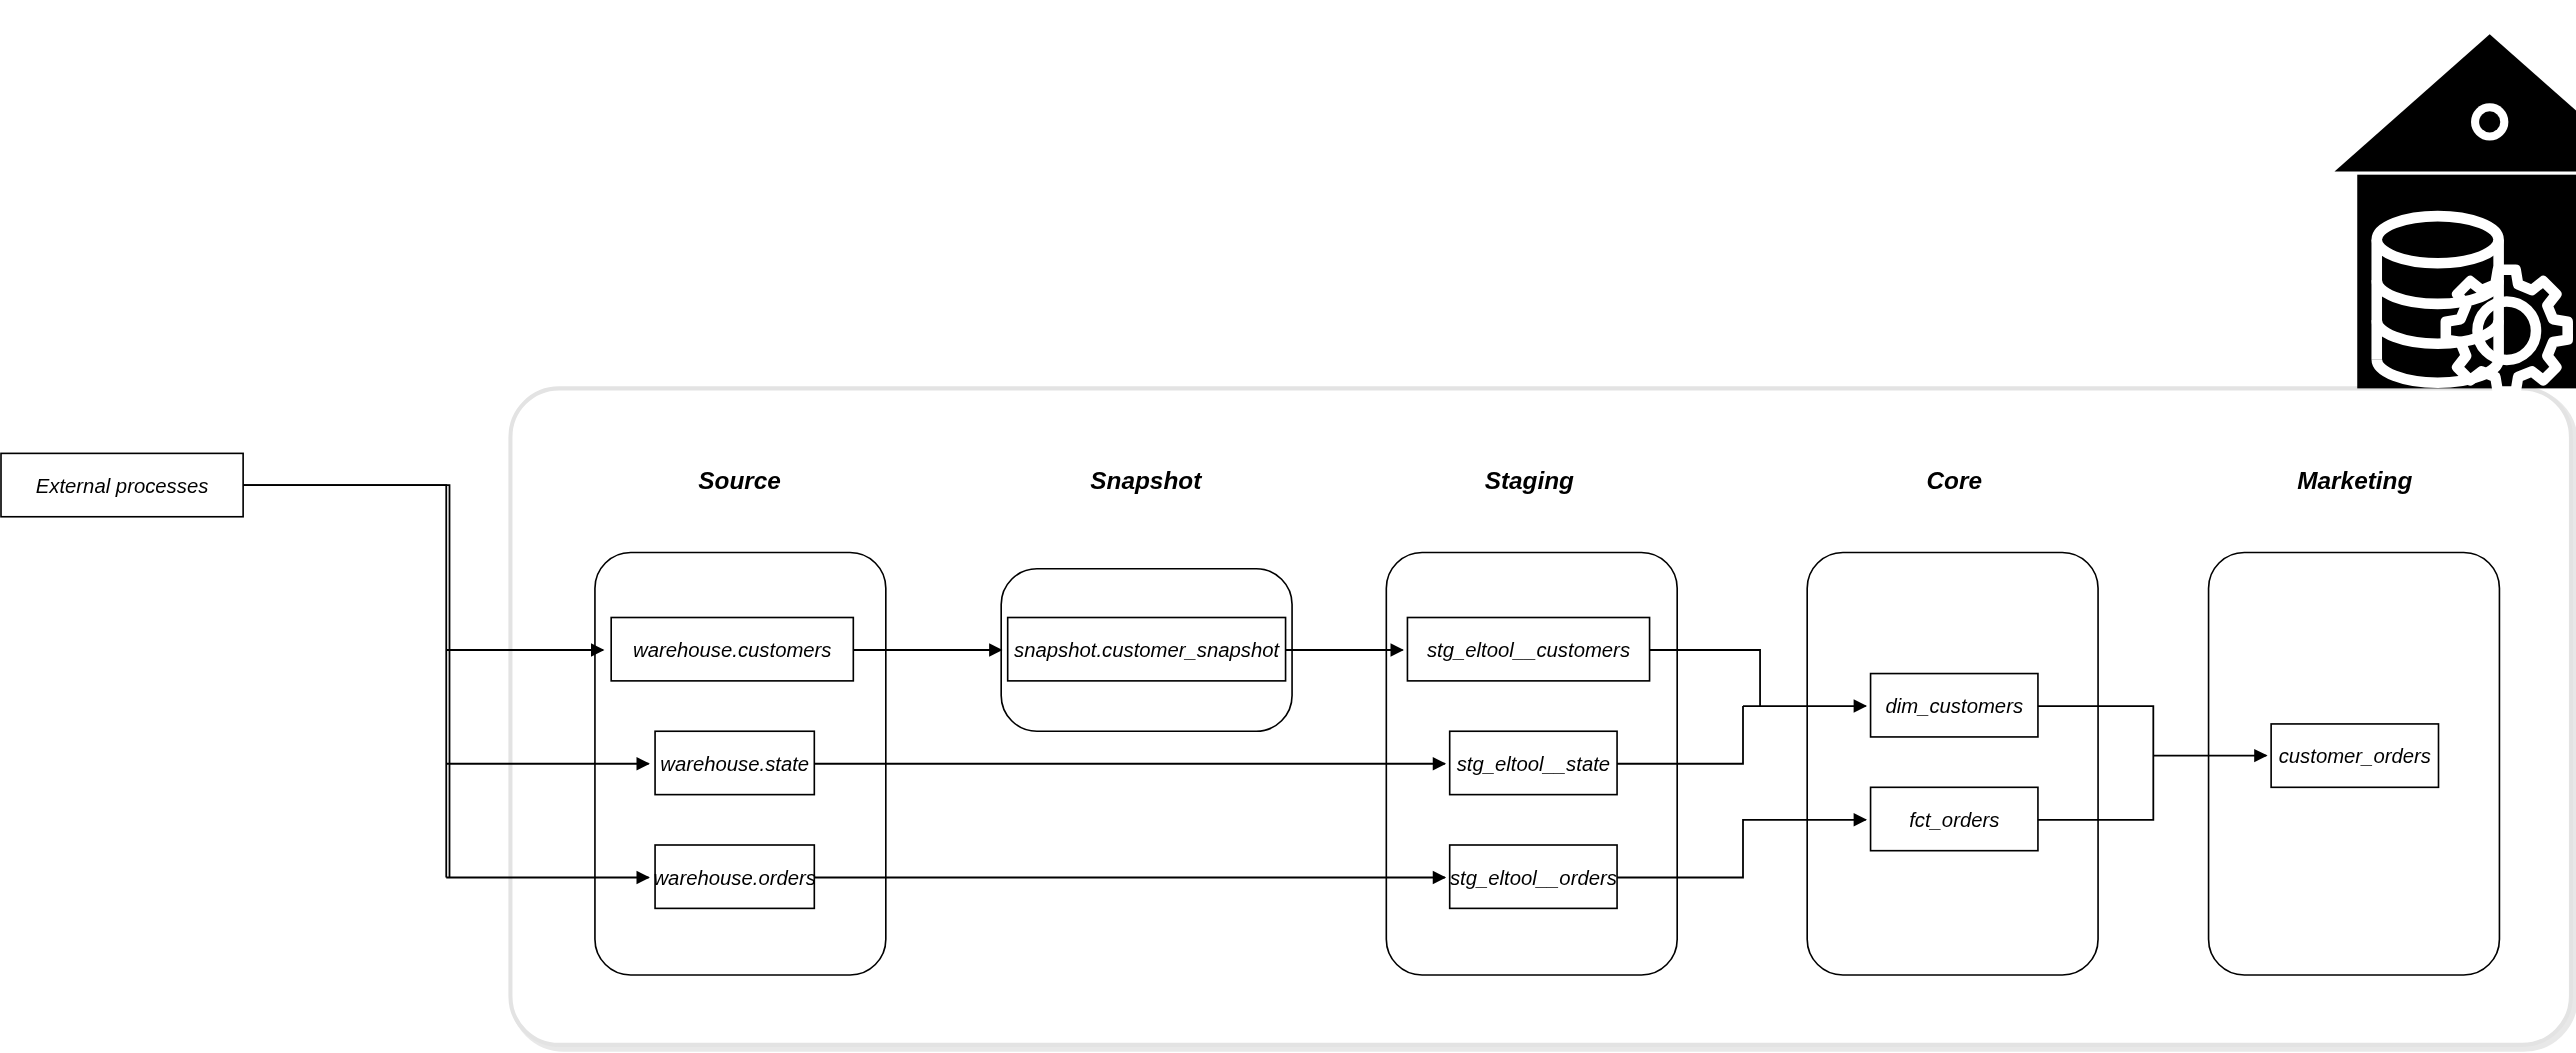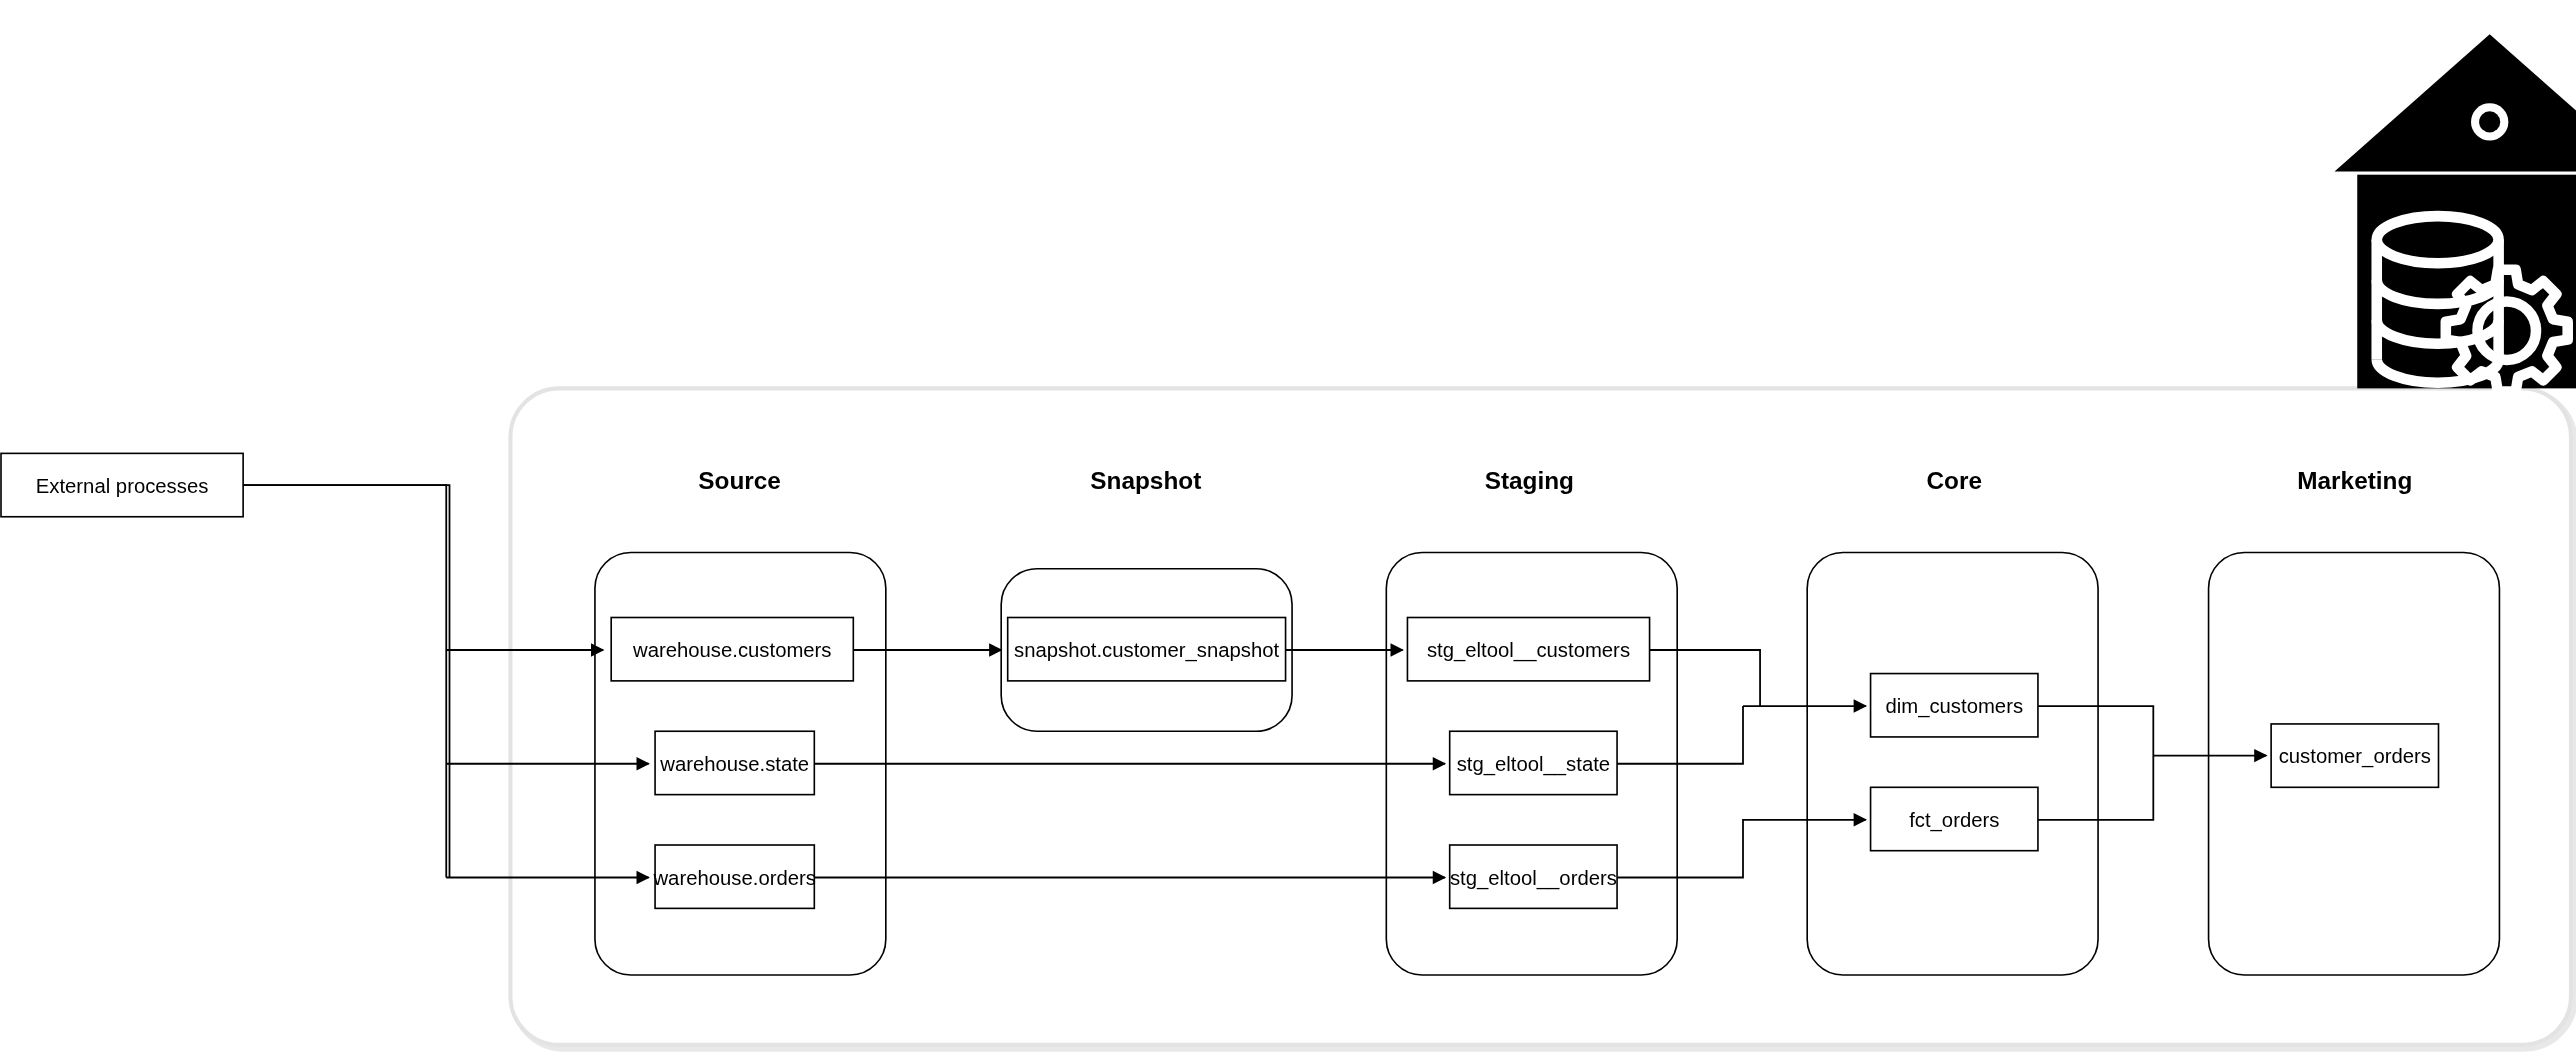--- a/index.html
+++ b/index.html
@@ -10,20 +10,21 @@
   body {
     width: 2576px;
     height: 1053px;
     overflow: hidden;
     font-family: "Liberation Sans", sans-serif;
   }
   #stage {
     position: relative;
     width: 2576px;
     height: 741px;
+    font-style: italic;
   }
   svg.diagram {
     position: absolute;
     top: 0;
     left: 0;
     width: 2576px;
     height: 1053px;
     display: block;
   }
   .node-rect {

